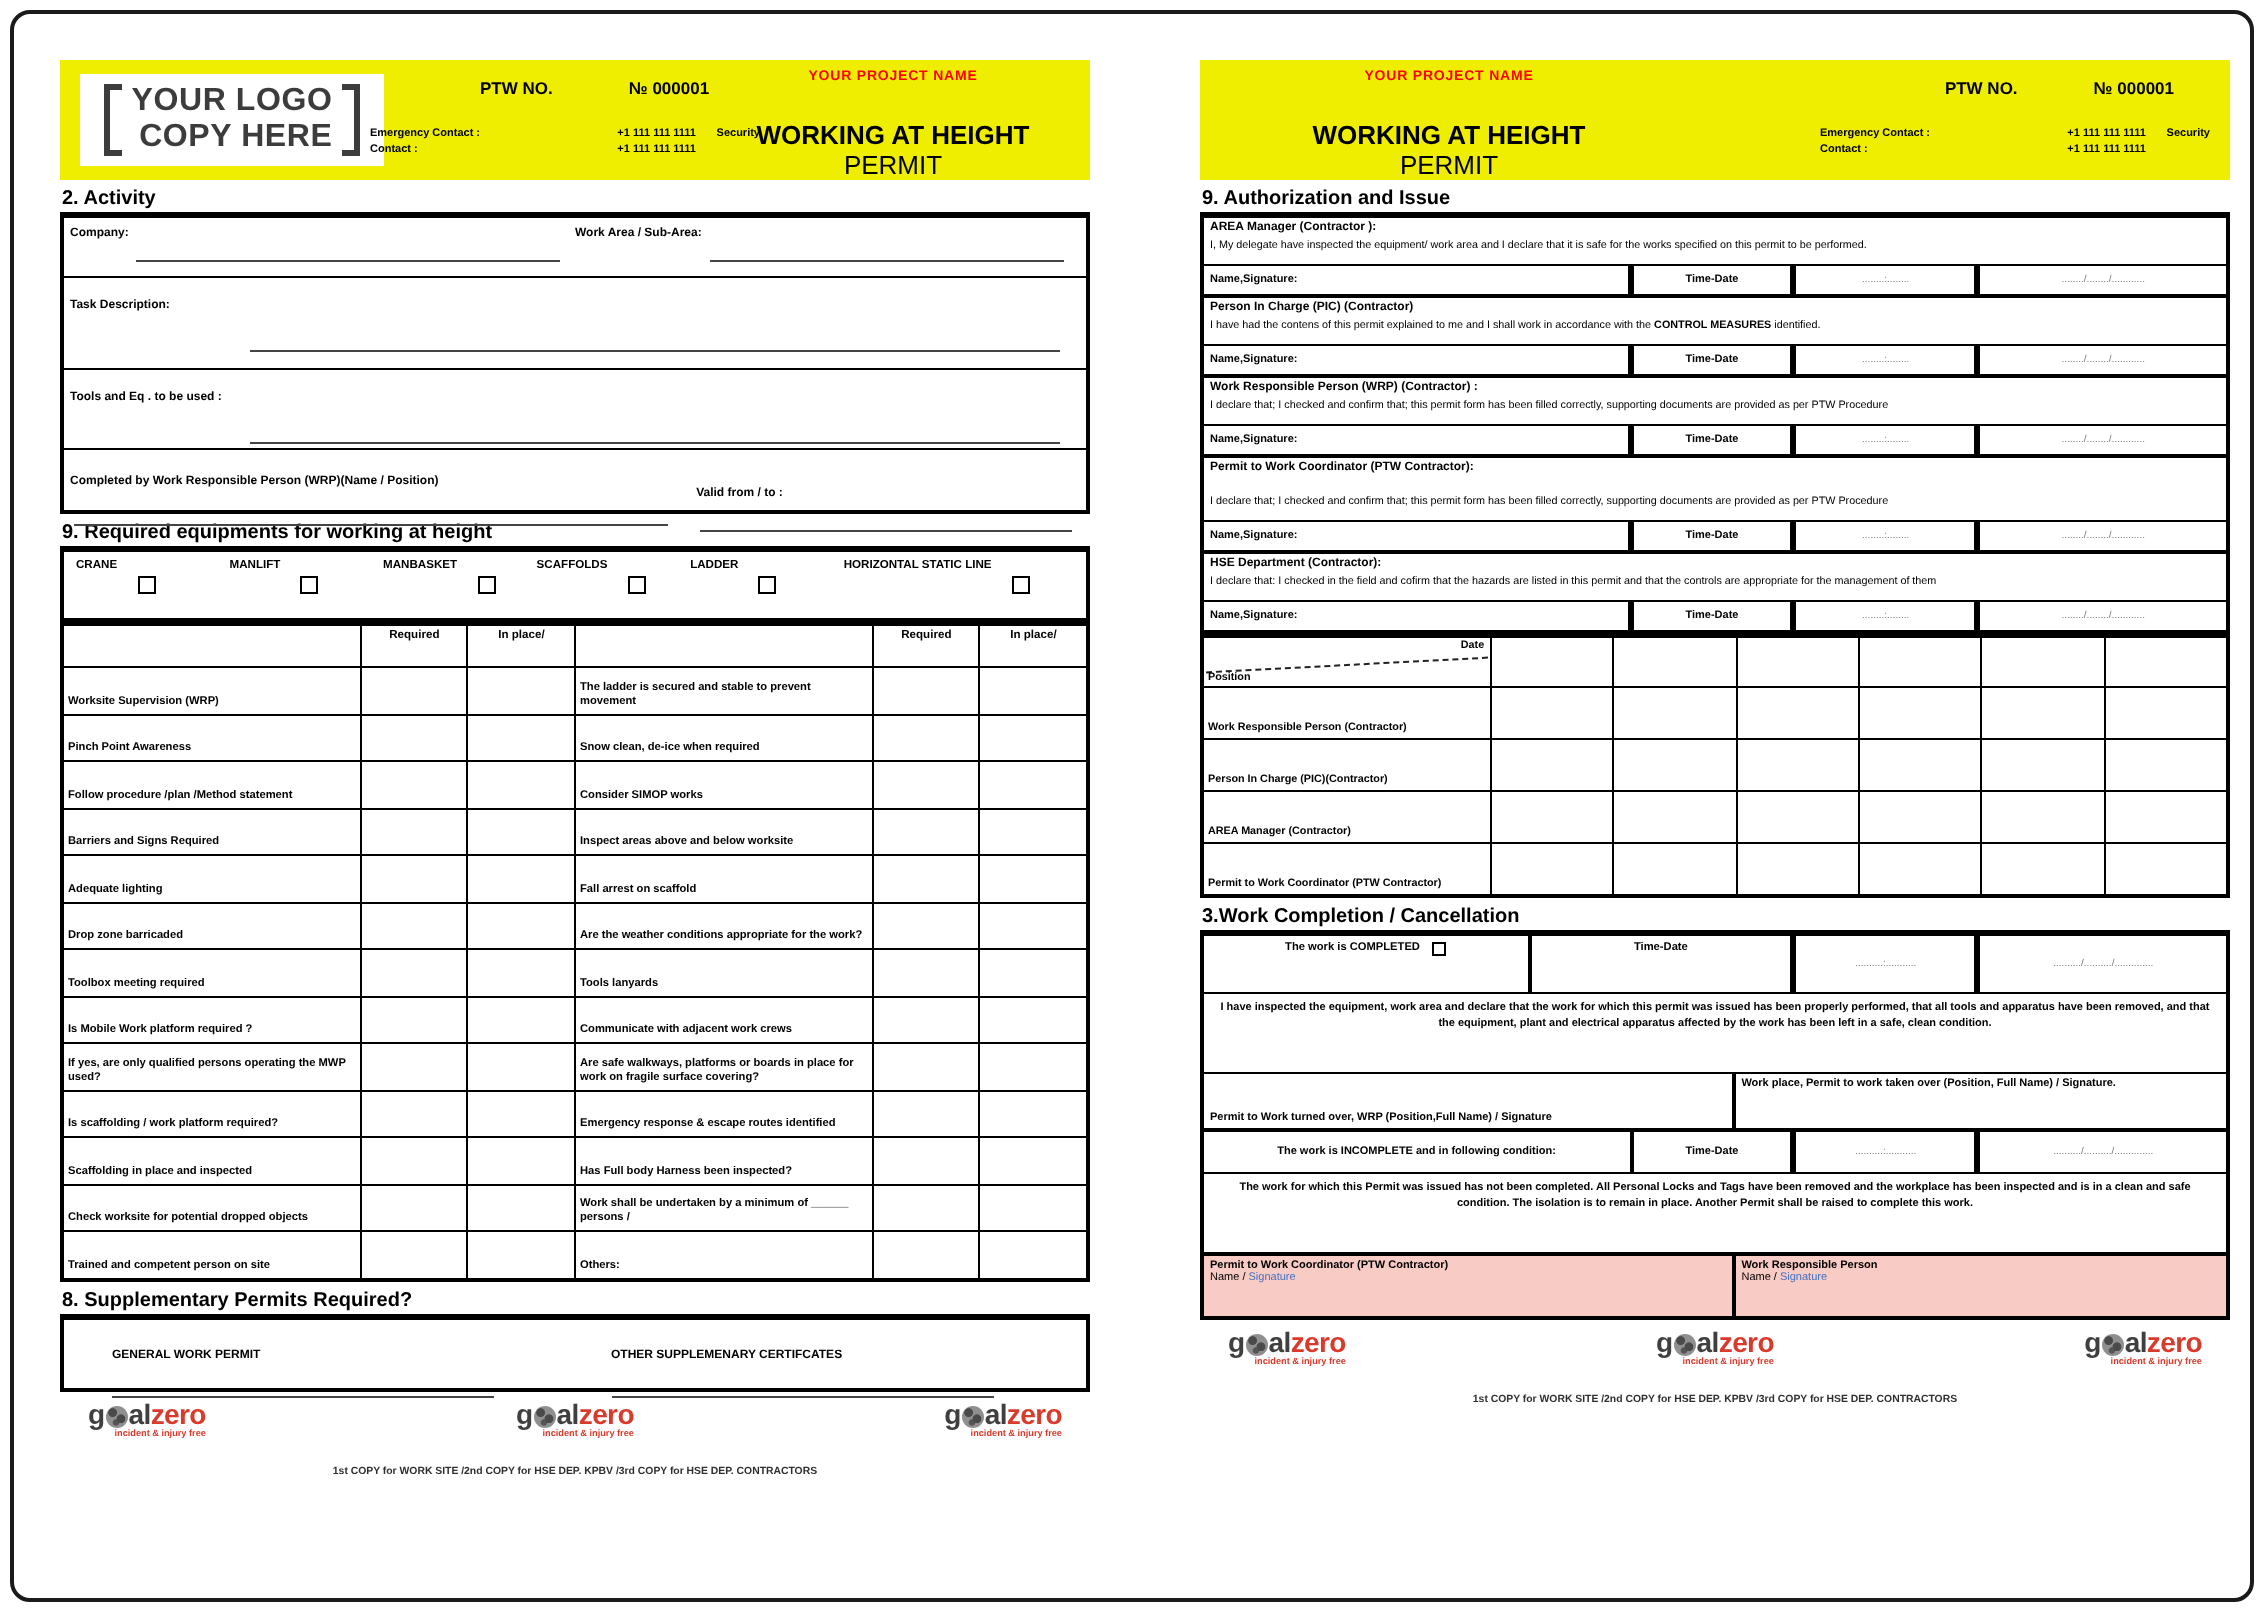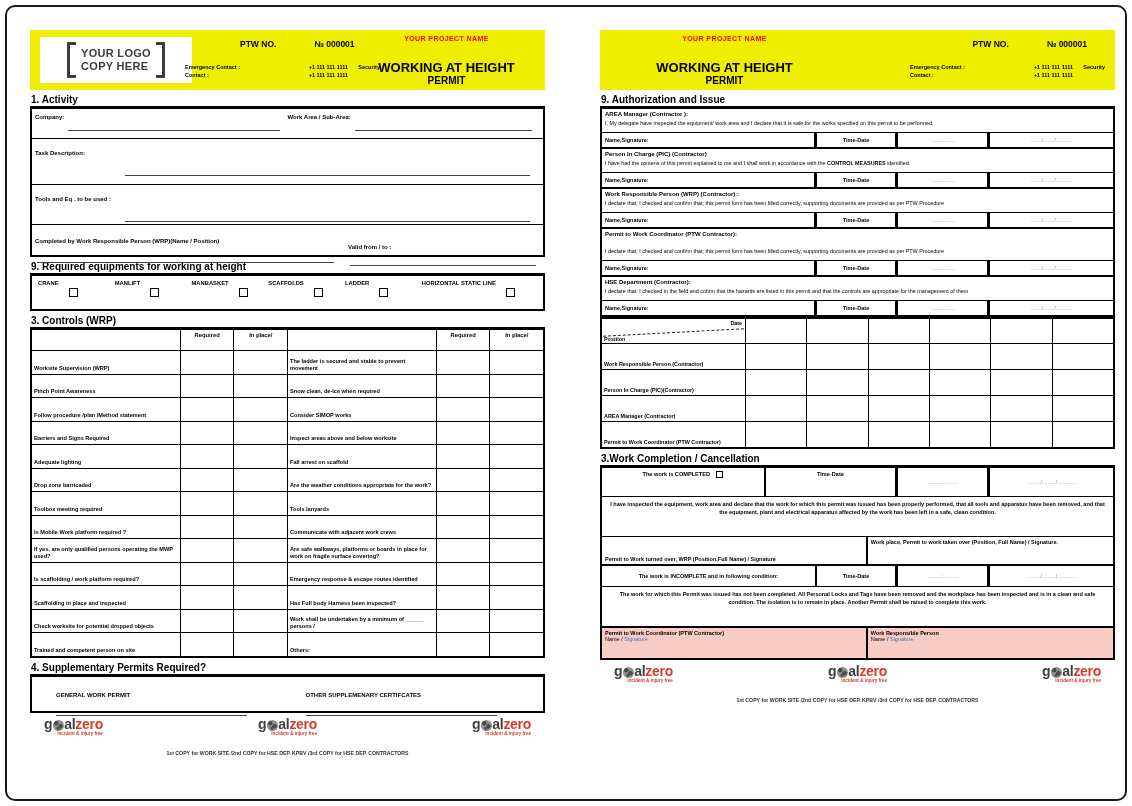--- a/index.html
+++ b/index.html
@@ -8,37 +8,37 @@
   .page { position:absolute; top:23px; width:515px; display:flex; flex-direction:column; }
   .page-left { left:23px; }
   .page-right { left:593px; }
 
   
   .hdr { height:60px; background:#f0ee00; position:relative; flex:none; }
   .logo-box { position:absolute; left:10px; top:7px; width:152px; height:46px; background:#ffffff; display:flex; align-items:center; justify-content:center; gap:5px; }
   .bracket { width:9px; height:36px; border:3px solid #3c3c3c; flex:none; }
   .bracket-l { border-right:none; }
   .bracket-r { border-left:none; }
-  .logo-txt { font-weight:bold; color:#3c3c3c; font-size:11px; line-height:1.15; letter-spacing:0.3px; text-align:left; }
+  .logo-txt { font-weight:bold; color:#3c3c3c; font-size:16px; line-height:1.15; letter-spacing:0.3px; text-align:right; }
   .ptw-group { position:absolute; display:flex; gap:38px; font-weight:bold; font-size:8.5px; }
   .hdr-l .ptw-group { left:210px; top:9px; }
   .hdr-r .ptw-group { right:28px; top:9px; }
   .contacts { position:absolute; width:195px; font-size:5.5px; font-weight:bold; line-height:1.5; }
   .hdr-l .contacts { left:155px; top:33px; }
   .hdr-r .contacts { right:10px; top:33px; }
   .contact-line { display:flex; }
   .contact-line .lbl { width:78px; }
   .contact-line .val { flex:1; text-align:right; }
   .contact-line .sec { width:32px; text-align:right; }
   .title-block { position:absolute; text-align:center; width:185px; top:5px; }
   .hdr-l .title-block { right:6px; }
   .hdr-r .title-block { left:32px; }
   .proj-name { color:#ff0000; font-size:7px; font-weight:bold; letter-spacing:0.4px; }
   .permit-t1 { font-size:13px; font-weight:bold; margin-top:18px; }
-  .permit-t2 { font-size:10px; font-weight:bold; }
+  .permit-t2 { font-size:13px; font-weight:normal; }
 
   
   .sec-title { font-size:10px; font-weight:bold; padding:2px 1px 1px 1px; border-bottom:1px solid #000; margin-top:2px; flex:none; }
   .box { border:2px solid #000; flex:none; background:#fff; }
 
   
   .act-row { border-bottom:1px solid #000; padding:2px 3px; position:relative; }
   .act-row:last-child { border-bottom:none; }
   .flab { font-size:6px; font-weight:bold; }
   .sig-line { border-bottom:1px solid #444; height:9px; }
@@ -165,21 +165,21 @@
           <span class="val" style="margin-right:32px">+1 111 111 1111</span>
         </div>
       </div>
       <div class="title-block">
         <div class="proj-name">YOUR PROJECT NAME</div>
         <div class="permit-t1">WORKING AT HEIGHT</div>
         <div class="permit-t2">PERMIT</div>
       </div>
     </div>
 
-    <div class="sec-title">1. Activity</div>
+    <div class="sec-title">2. Activity</div>
     <div class="box">
       <div class="act-row act-r1">
         <div class="half">
           <span class="flab">Company:</span>
           <span class="sig-line" style="margin-top:8px"></span>
         </div>
         <div class="half">
           <span class="flab">Work Area  / Sub-Area:</span>
           <span class="sig-line" style="margin-top:8px"></span>
         </div>
@@ -225,21 +225,20 @@
       <div class="eq-item">
         <span class="flab">LADDER</span>
         <span class="chk"></span>
       </div>
       <div class="eq-item" style="flex:1.5">
         <span class="flab">HORIZONTAL STATIC LINE</span>
         <span class="chk"></span>
       </div>
     </div>
 
-    <div class="sec-title">3. Controls (WRP)</div>
     <div class="box ctrl">
 
       <div class="ctrl-half ctrl-half-l">
         <div class="ctrl-row">
           <div class="ctrl-lab"></div>
           <div class="ctrl-cell ctrl-head">Required</div>
           <div class="ctrl-cell ctrl-head">In place/</div>
         </div>
         <div class="ctrl-row">
             <div class="ctrl-lab">Worksite Supervision (WRP)</div>
@@ -375,21 +374,21 @@
             <div class="ctrl-cell"></div>
           </div>
         <div class="ctrl-row">
             <div class="ctrl-lab">Others:</div>
             <div class="ctrl-cell"></div>
             <div class="ctrl-cell"></div>
           </div>
       </div>
     </div>
 
-    <div class="sec-title">4. Supplementary Permits Required?</div>
+    <div class="sec-title">8. Supplementary Permits Required?</div>
     <div class="box supp">
       <div class="half">
         <span class="flab">GENERAL WORK PERMIT</span>
         <div class="sig-line"></div>
       </div>
       <div class="half">
         <span class="flab">OTHER SUPPLEMENARY CERTIFCATES</span>
         <div class="sig-line"></div>
       </div>
     </div>

